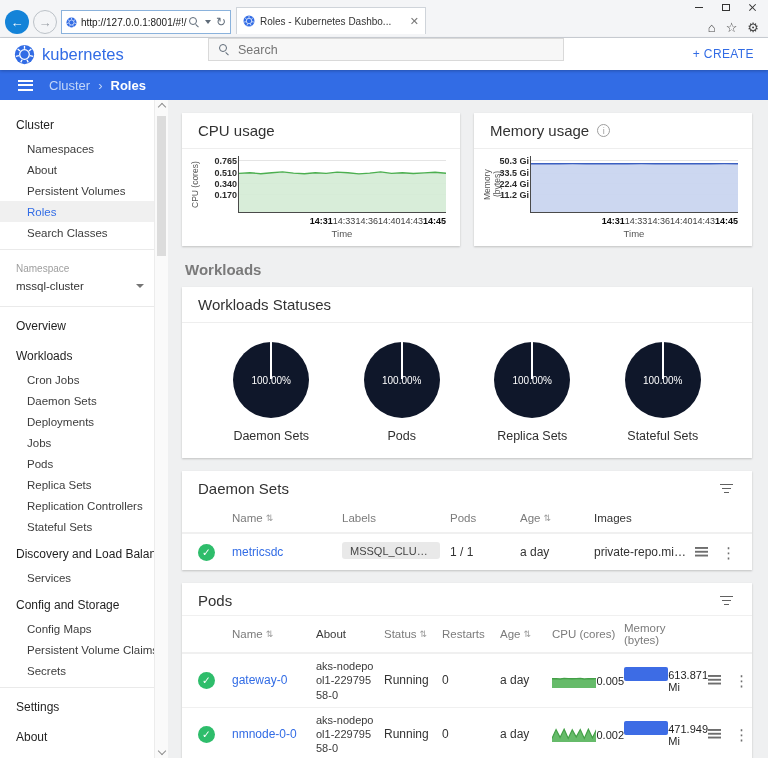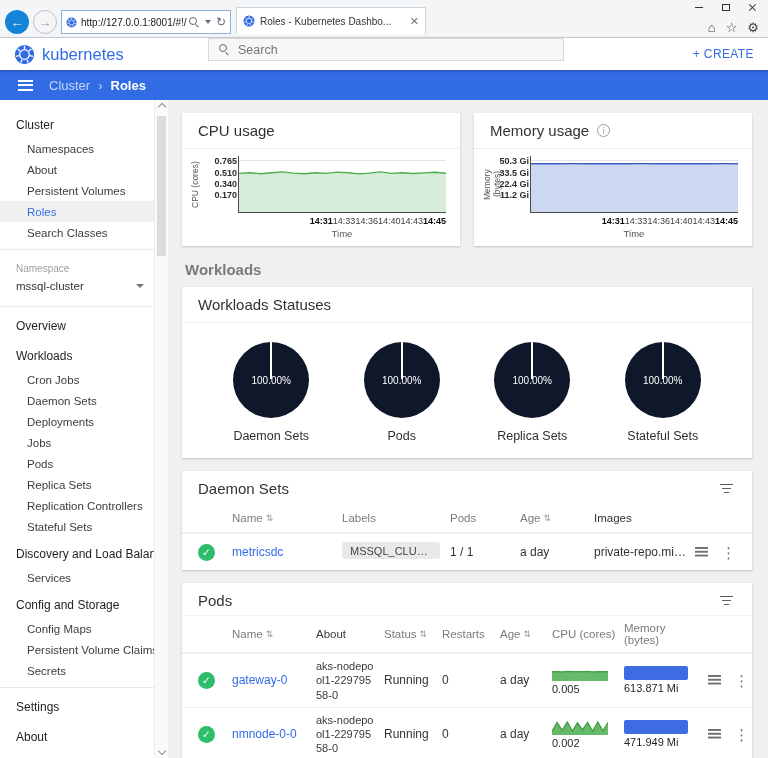--- a/index.html
+++ b/index.html
@@ -142,21 +142,21 @@
   
   .c-icon{width:34px;flex:none}.c-name{width:110px;flex:none;min-width:0}
   .c-labels{width:108px;flex:none}.c-pods{width:70px;flex:none}
   .c-age{width:74px;flex:none}.c-images{flex:1;min-width:0;padding-right:6px;color:#333}
   .c-actions{flex:none}
   
   .p-icon{width:34px;flex:none}.p-name{width:84px;flex:none;min-width:0}
   .p-node{width:68px;flex:none;font-size:11px;line-height:1.3;word-break:break-all;padding-right:8px;color:#3a3a3a}
   .p-status{width:58px;flex:none}.p-restarts{width:58px;flex:none}
   .p-age{width:52px;flex:none}.p-cpu{width:72px;flex:none}.p-mem{width:84px;flex:none}
-  .metric-cell{display:flex;flex-direction:column;align-items:flex-start;justify-content:center}
+  .metric-cell{display:flex;flex-direction:row;align-items:flex-start;justify-content:center}
   .spark{width:56px;height:15px;display:block}
   .metric-val{font-size:11px;color:#1f1f1f;margin-top:2px}
   .membar{width:64px;height:14px;background:#3d6ce5;border-radius:2px}
 </style>
 </head>
 <body>
 
 <div class="chrome">
   <div class="win-controls">
     <div class="win-btn">

